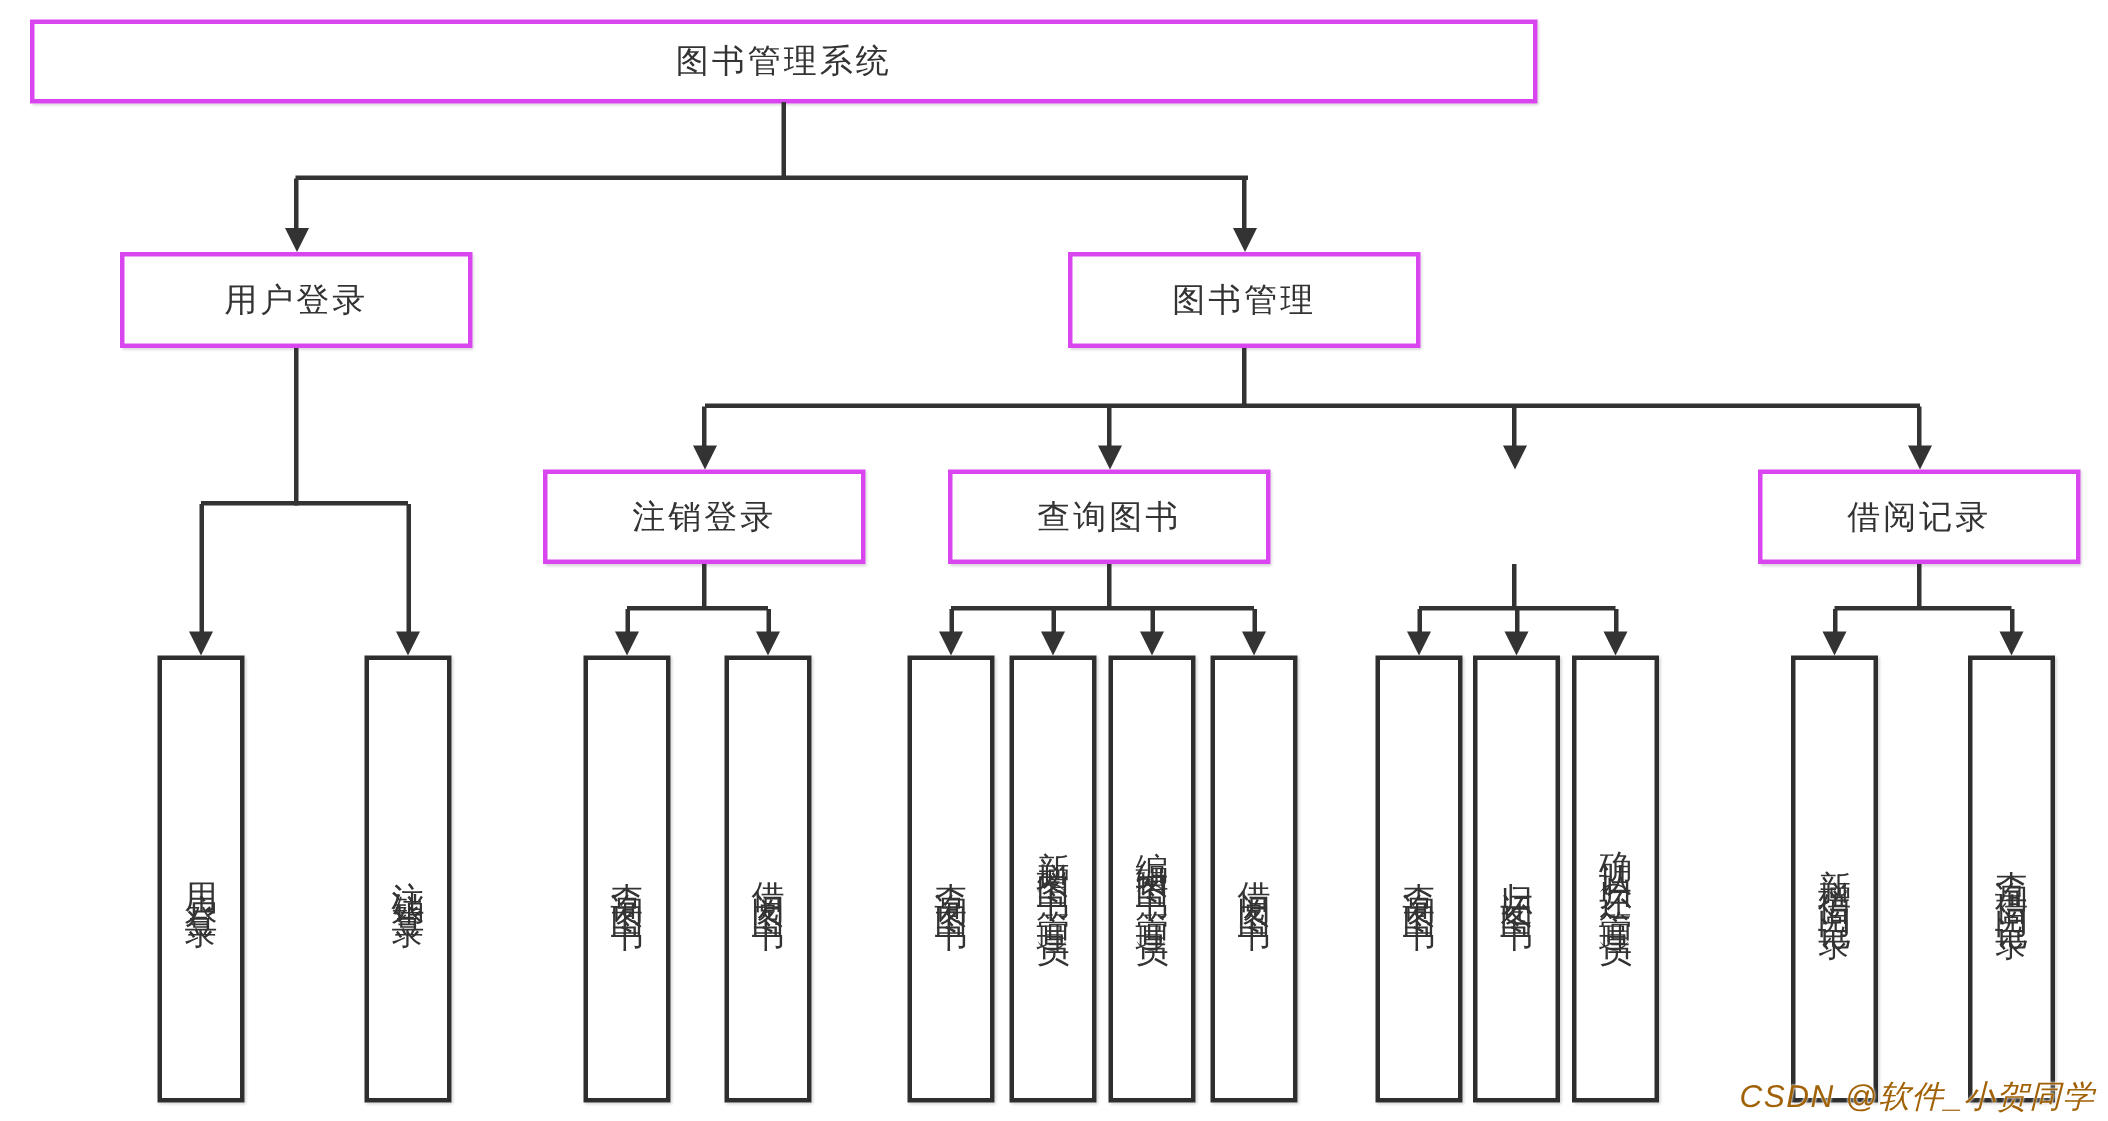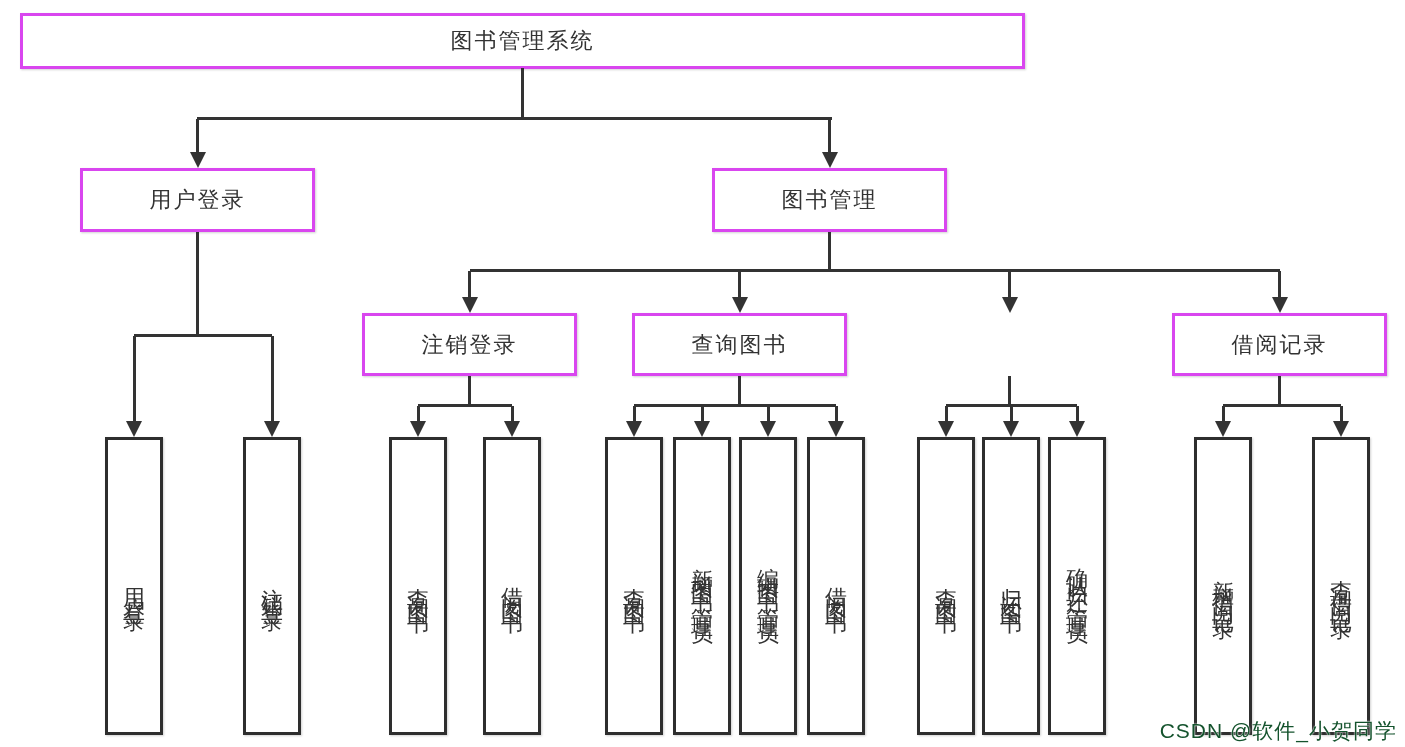--- a/index.html
+++ b/index.html
@@ -47,24 +47,25 @@
   .arrow{
     position:absolute;width:0;height:0;
     border-left:8px solid transparent;
     border-right:8px solid transparent;
     border-top:16px solid #333333;
   }
   .watermark{
     position:absolute;
     right:8px;top:717px;
     font-size:21px;
-    color:#14532d;
+    color:#a16207;
     letter-spacing:1px;
     text-shadow:0 0 2px #ffffff, 0 0 1px #ffffff;
     z-index:5;
+    font-style:italic;
   }
 </style>
 </head>
 <body>
 
 <div id="canvas">
 
   <div class="box" style="left:20px;top:13px;width:1005px;height:56px;">图书管理系统</div>
 
   <div class="box" style="left:80px;top:168px;width:235px;height:64px;">用户登录</div>

